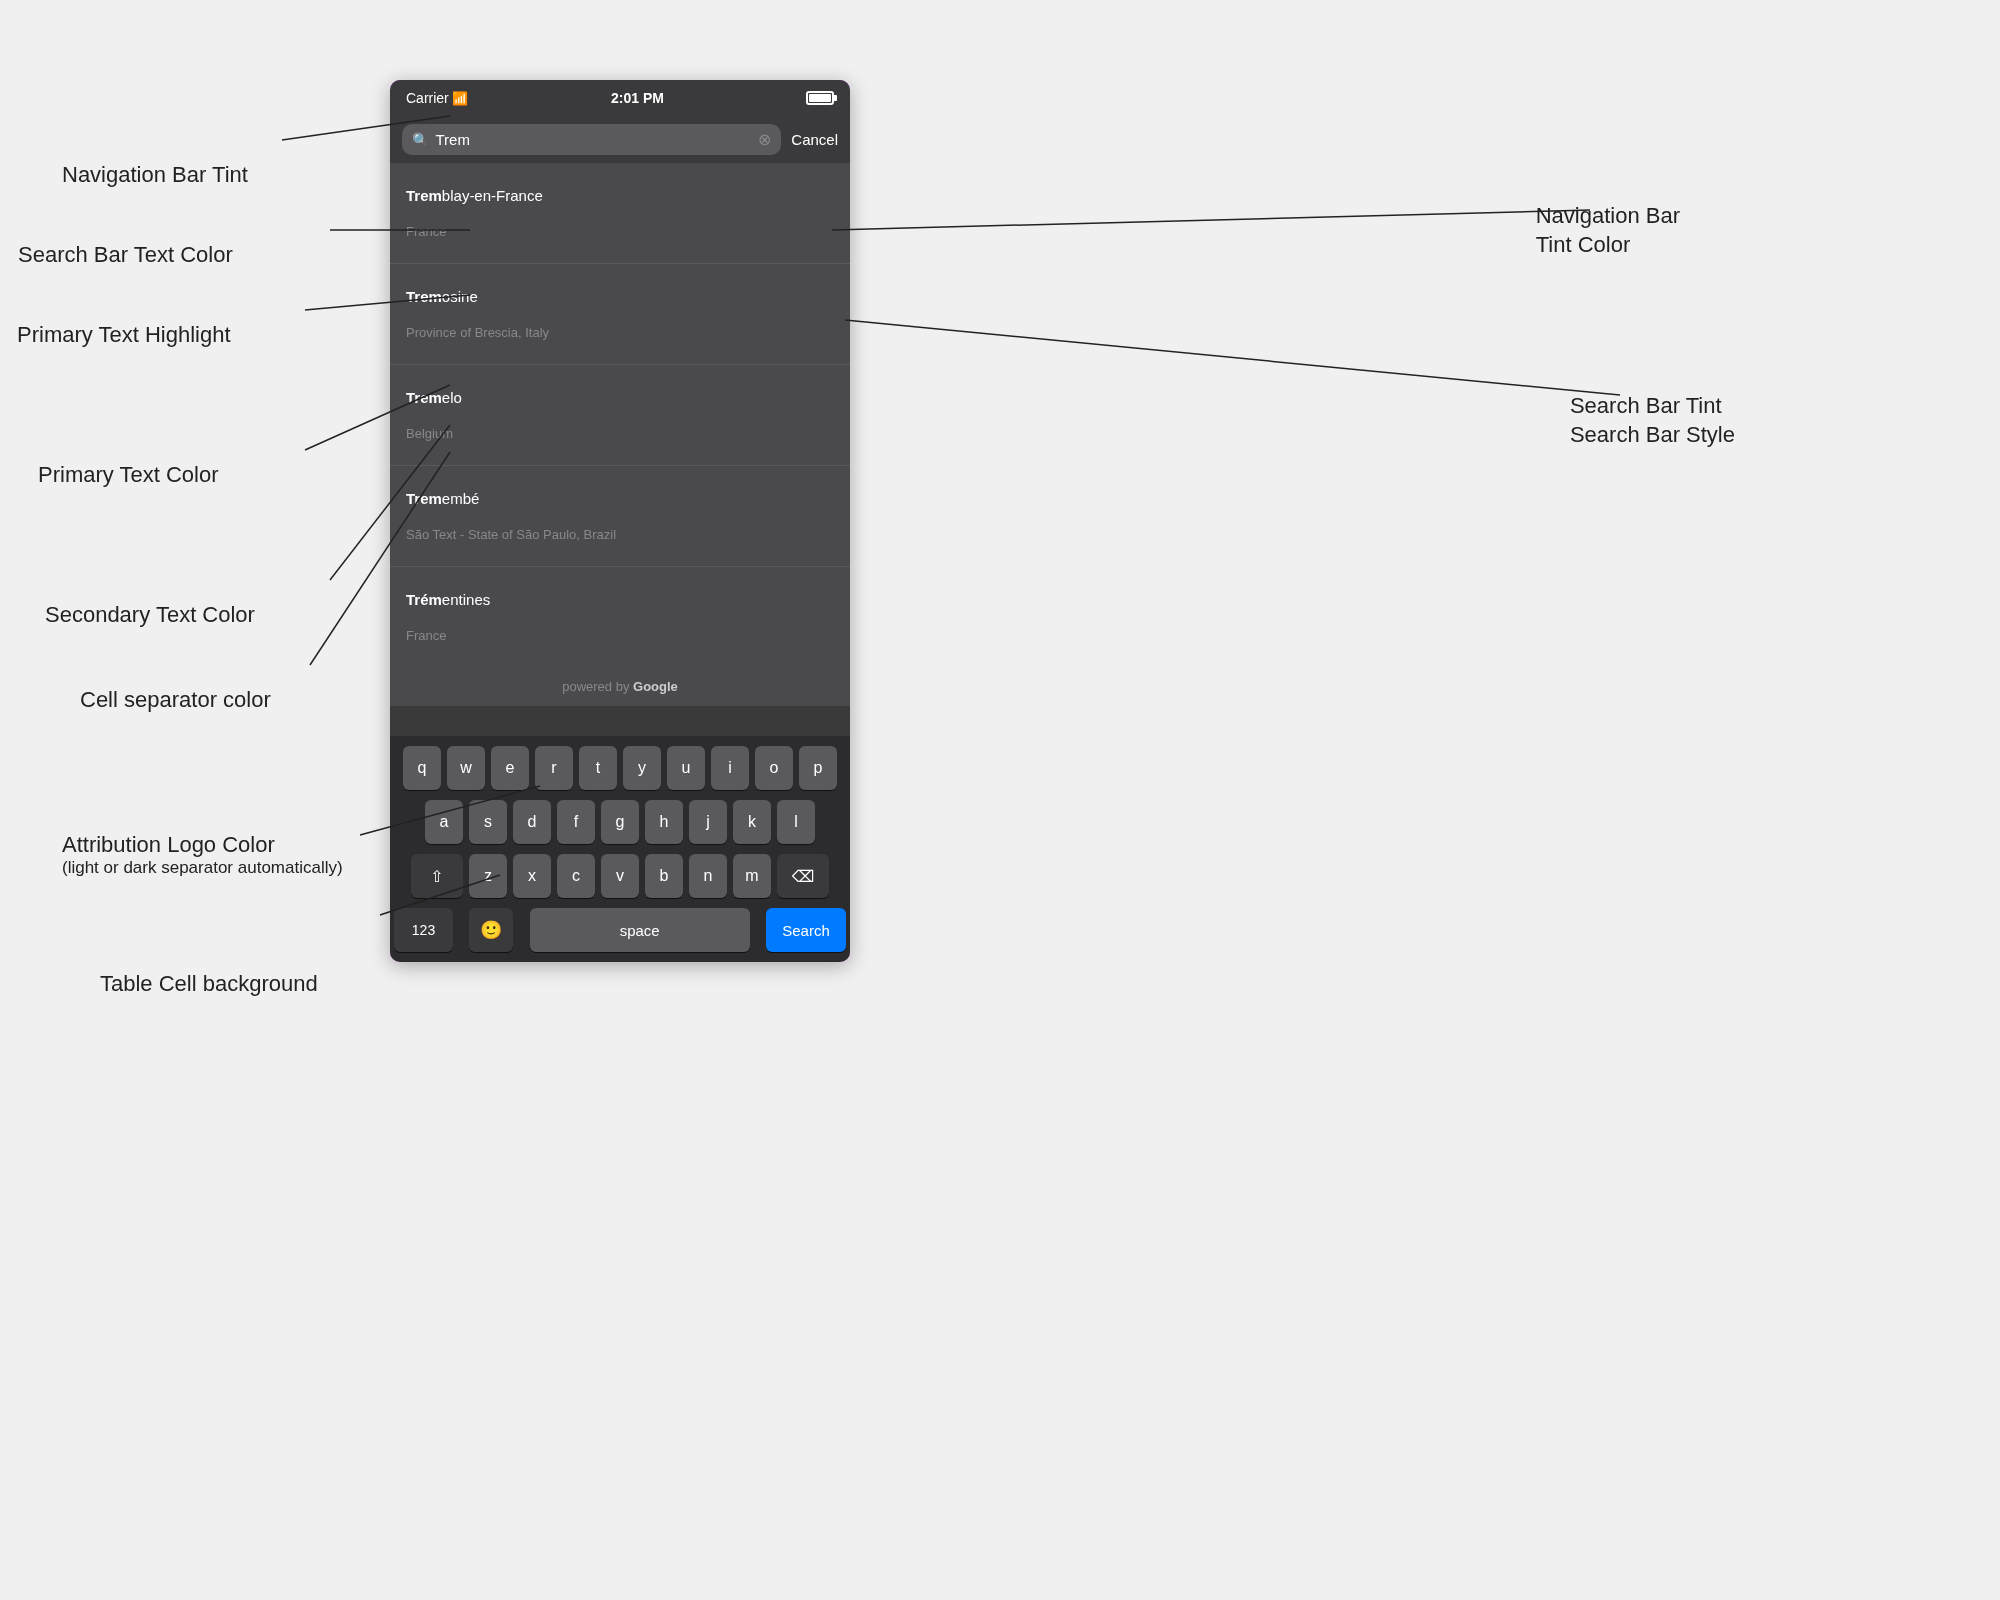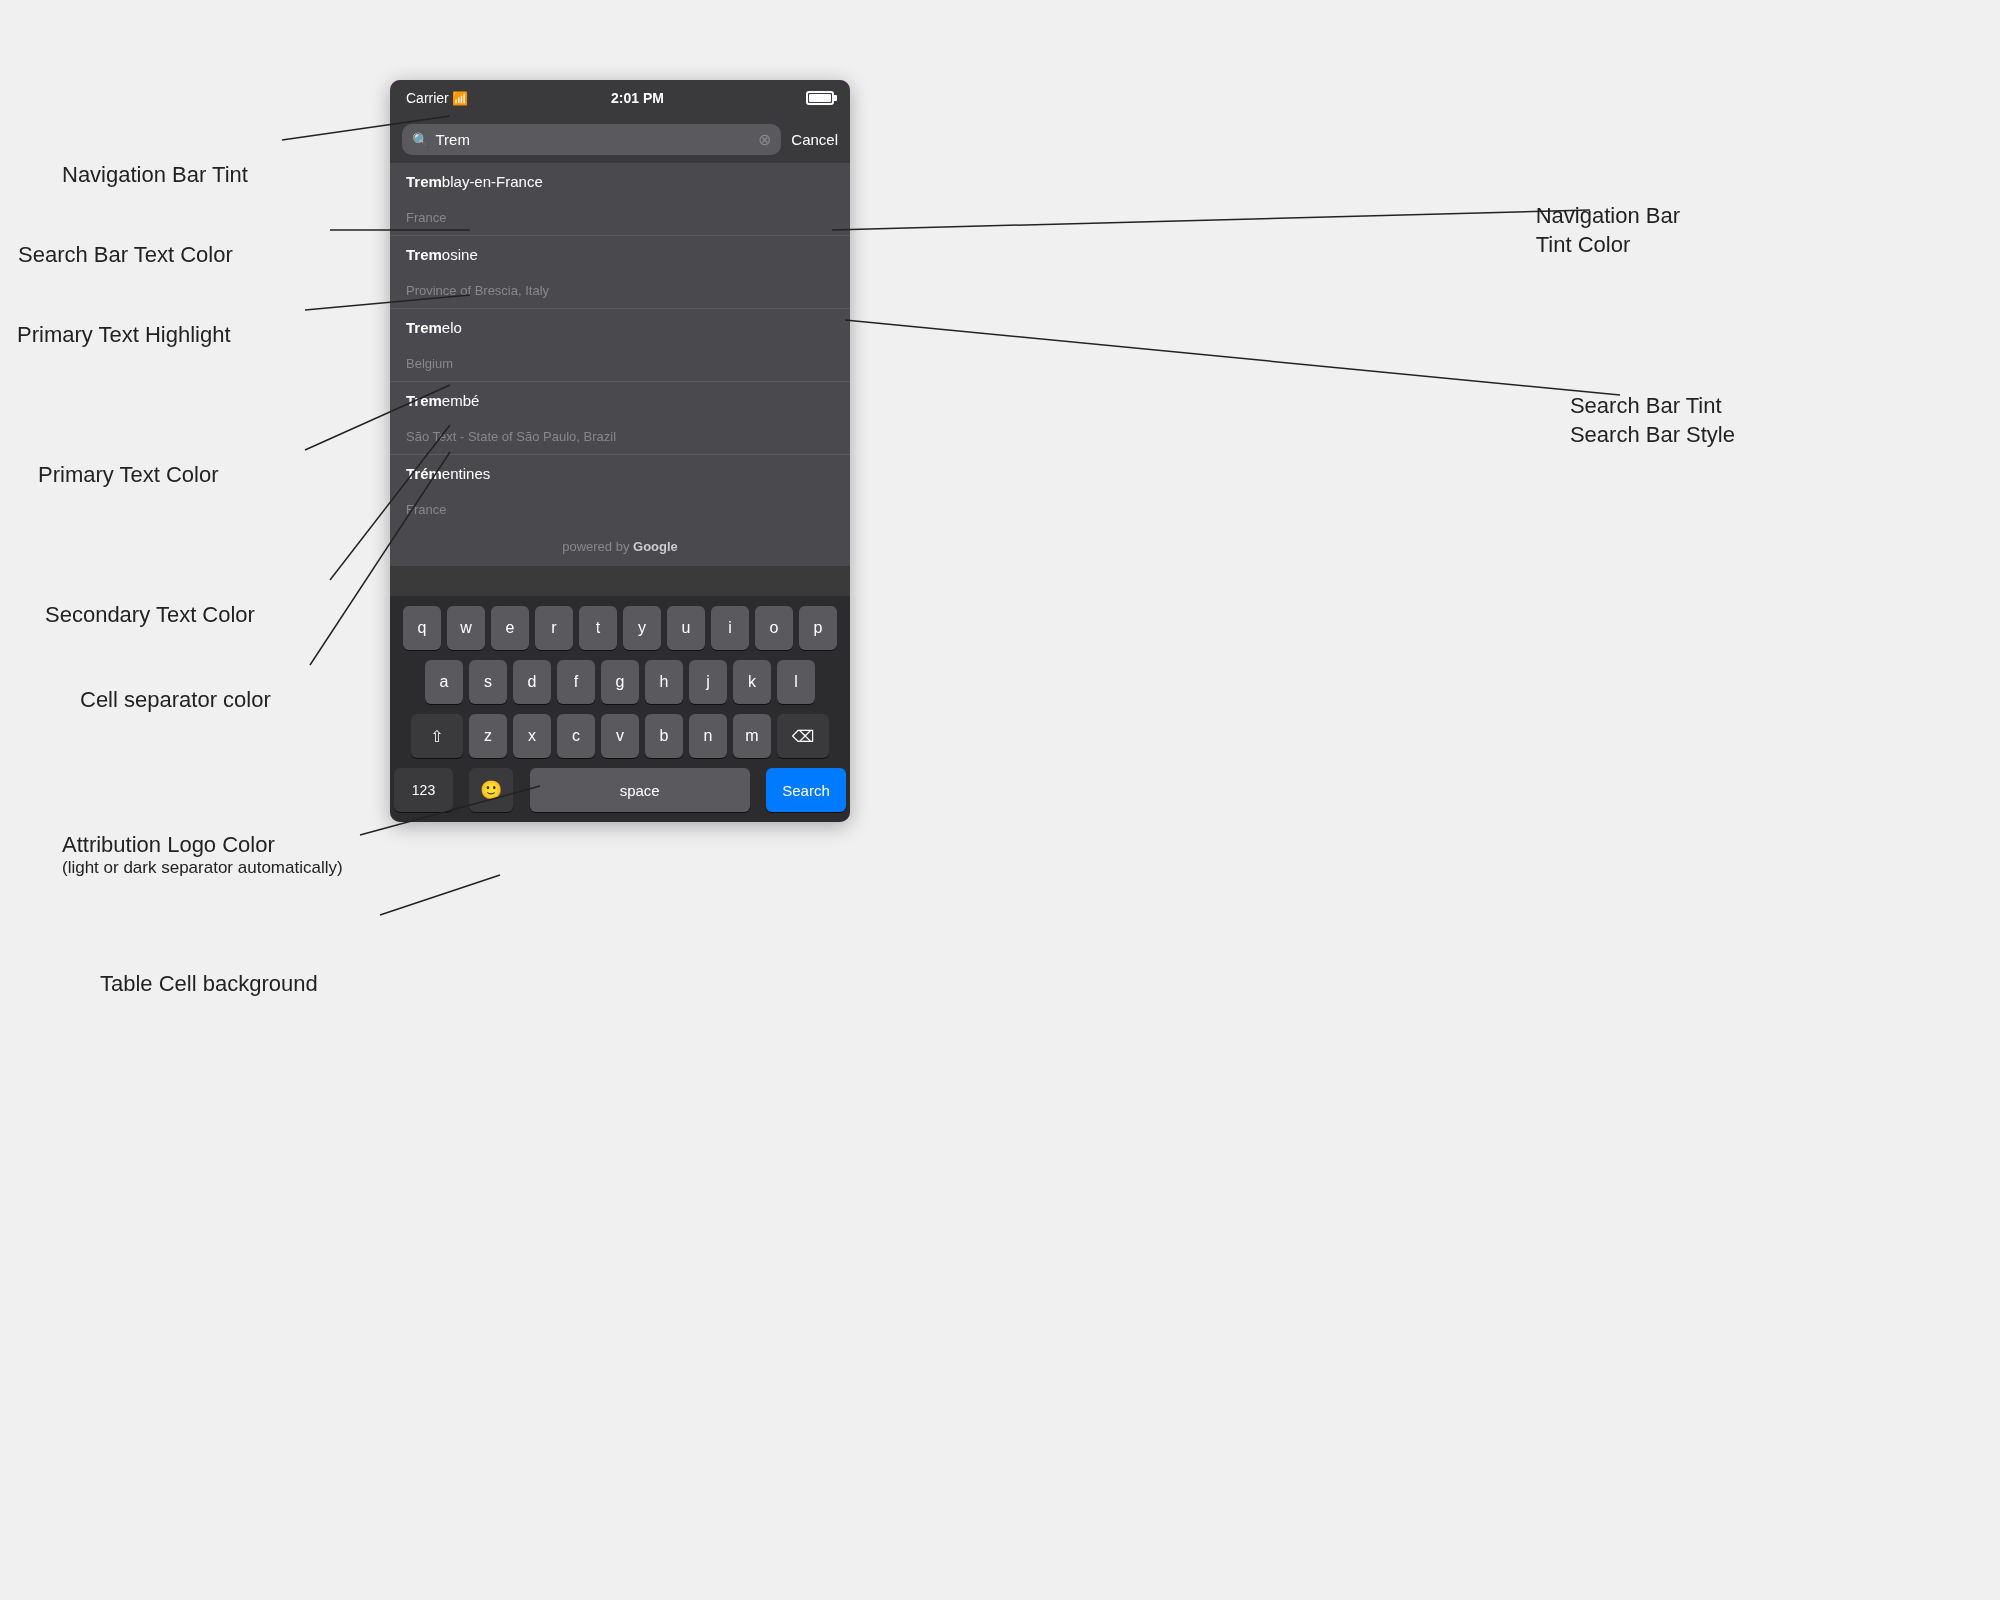--- a/index.html
+++ b/index.html
@@ -124,21 +124,21 @@
       font-size: 15px;
       cursor: pointer;
       white-space: nowrap;
     }
 
     
     .results-list {
       background: #4a4a4e;
     }
     .result-item {
-      padding: 10px 16px;
+      padding: 24px 16px;
       border-bottom: 1px solid #5a5a5e;
       cursor: pointer;
     }
     .result-item:last-child {
       border-bottom: none;
     }
     .result-primary {
       color: #fff;
       font-size: 15px;
       font-weight: 400;

